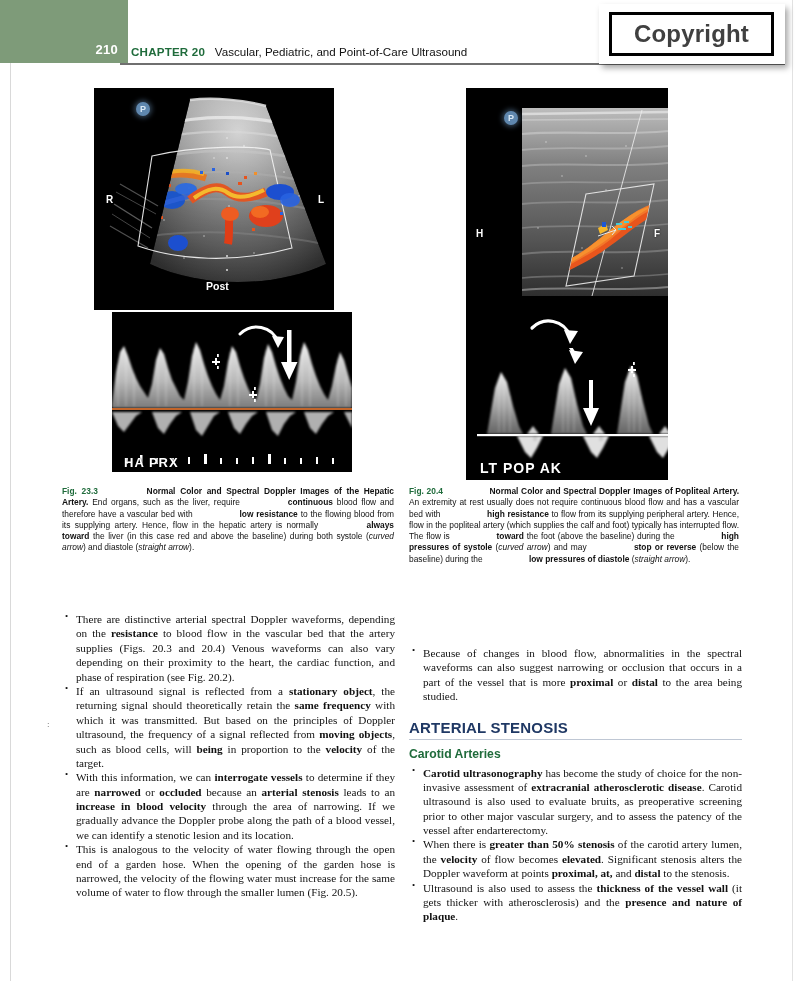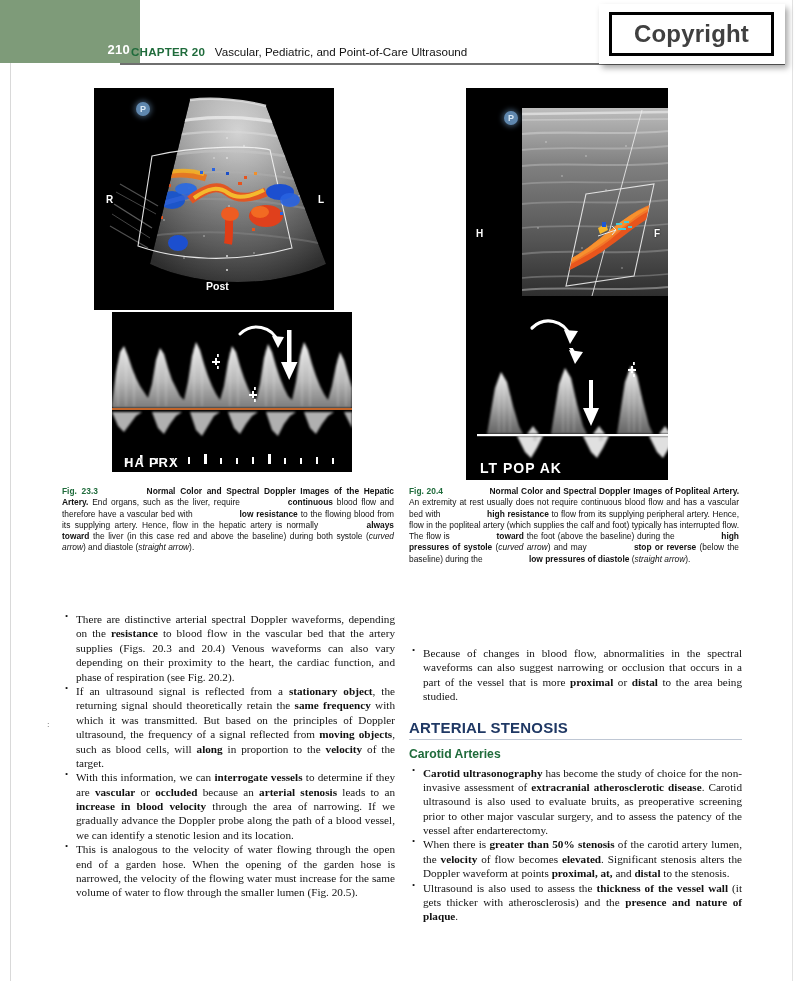--- a/index.html
+++ b/index.html
@@ -21,21 +21,21 @@
     position:absolute; left:10px; top:0px; width:1px; height:981px;
     background:#d9d9d9;
   }
   .page-edge-right {
     position:absolute; left:792px; top:0px; width:1px; height:981px;
     background:#e2e2e2;
   }
 
   
   .folio-block {
-    position:absolute; left:0px; top:0px; width:140px; height:63px;
+    position:absolute; left:0px; top:0px; width:128px; height:63px;
     background:#7e9b79;
   }
   .folio-num {
     position:absolute; right:10px; bottom:6px;
     color:#ffffff; font-family:"Liberation Sans", sans-serif;
     font-weight:bold; font-size:13px; letter-spacing:.3px;
   }
   .runhead {
     position:absolute; left:131px; top:45px;
     font-family:"Liberation Sans", sans-serif;
@@ -534,22 +534,22 @@
 
     <div class="caption" style="left:409px; top:486px; width:330px;">
       <span class="figno">Fig. 20.4</span>
       <b>Normal Color and Spectral Doppler Images of Popliteal Artery.</b><span> An extremity at rest usually does not require continuous blood flow and has a vascular bed with <b>high resistance</b> to flow from its supplying peripheral artery. Hence, flow in the popliteal artery (which supplies the calf and foot) typically has interrupted flow. The flow is <b>toward</b> the foot (above the baseline) during the <b>high pressures of systole</b> (<i>curved arrow</i>) and may <b>stop or reverse</b> (below the baseline) during the <b>low pressures of diastole</b> (<i>straight arrow</i>).</span>
     </div>
   </div>
 
   <div class="col" style="left:62px; top:612px; width:333px;">
     <ul class="bullet-list">
         <li>There are distinctive arterial spectral Doppler waveforms, depending on the <b>resistance</b> to blood flow in the vascular bed that the artery supplies (Figs. 20.3 and 20.4) Venous waveforms can also vary depending on their proximity to the heart, the cardiac function, and phase of respiration (see Fig. 20.2).</li>
-        <li>If an ultrasound signal is reflected from a <b>stationary object</b>, the returning signal should theoretically retain the <b>same frequency</b> with which it was transmitted. But based on the principles of Doppler ultrasound, the frequency of a signal reflected from <b>moving objects</b>, such as blood cells, will <b>along</b> in proportion to the <b>velocity</b> of the target.</li>
-        <li>With this information, we can <b>interrogate vessels</b> to determine if they are <b>vascular</b> or <b>occluded</b> because an <b>arterial stenosis</b> leads to an <b>increase in blood velocity</b> through the area of narrowing. If we gradually advance the Doppler probe along the path of a blood vessel, we can identify a stenotic lesion and its location.</li>
+        <li>If an ultrasound signal is reflected from a <b>stationary object</b>, the returning signal should theoretically retain the <b>same frequency</b> with which it was transmitted. But based on the principles of Doppler ultrasound, the frequency of a signal reflected from <b>moving objects</b>, such as blood cells, will <b>being</b> in proportion to the <b>velocity</b> of the target.</li>
+        <li>With this information, we can <b>interrogate vessels</b> to determine if they are <b>narrowed</b> or <b>occluded</b> because an <b>arterial stenosis</b> leads to an <b>increase in blood velocity</b> through the area of narrowing. If we gradually advance the Doppler probe along the path of a blood vessel, we can identify a stenotic lesion and its location.</li>
         <li>This is analogous to the velocity of water flowing through the open end of a garden hose. When the opening of the garden hose is narrowed, the velocity of the flowing water must increase for the same volume of water to flow through the smaller lumen (Fig. 20.5).</li>
       </ul>
   </div>
   <div class="stray-mark" style="left:47px; top:719px;">:</div>
 
   <div class="col" style="left:409px; top:646px; width:333px;">
     <ul class="bullet-list">
         <li>Because of changes in blood flow, abnormalities in the spectral waveforms can also suggest narrowing or occlusion that occurs in a part of the vessel that is more <b>proximal</b> or <b>distal</b> to the area being studied.</li>
       </ul>
 

